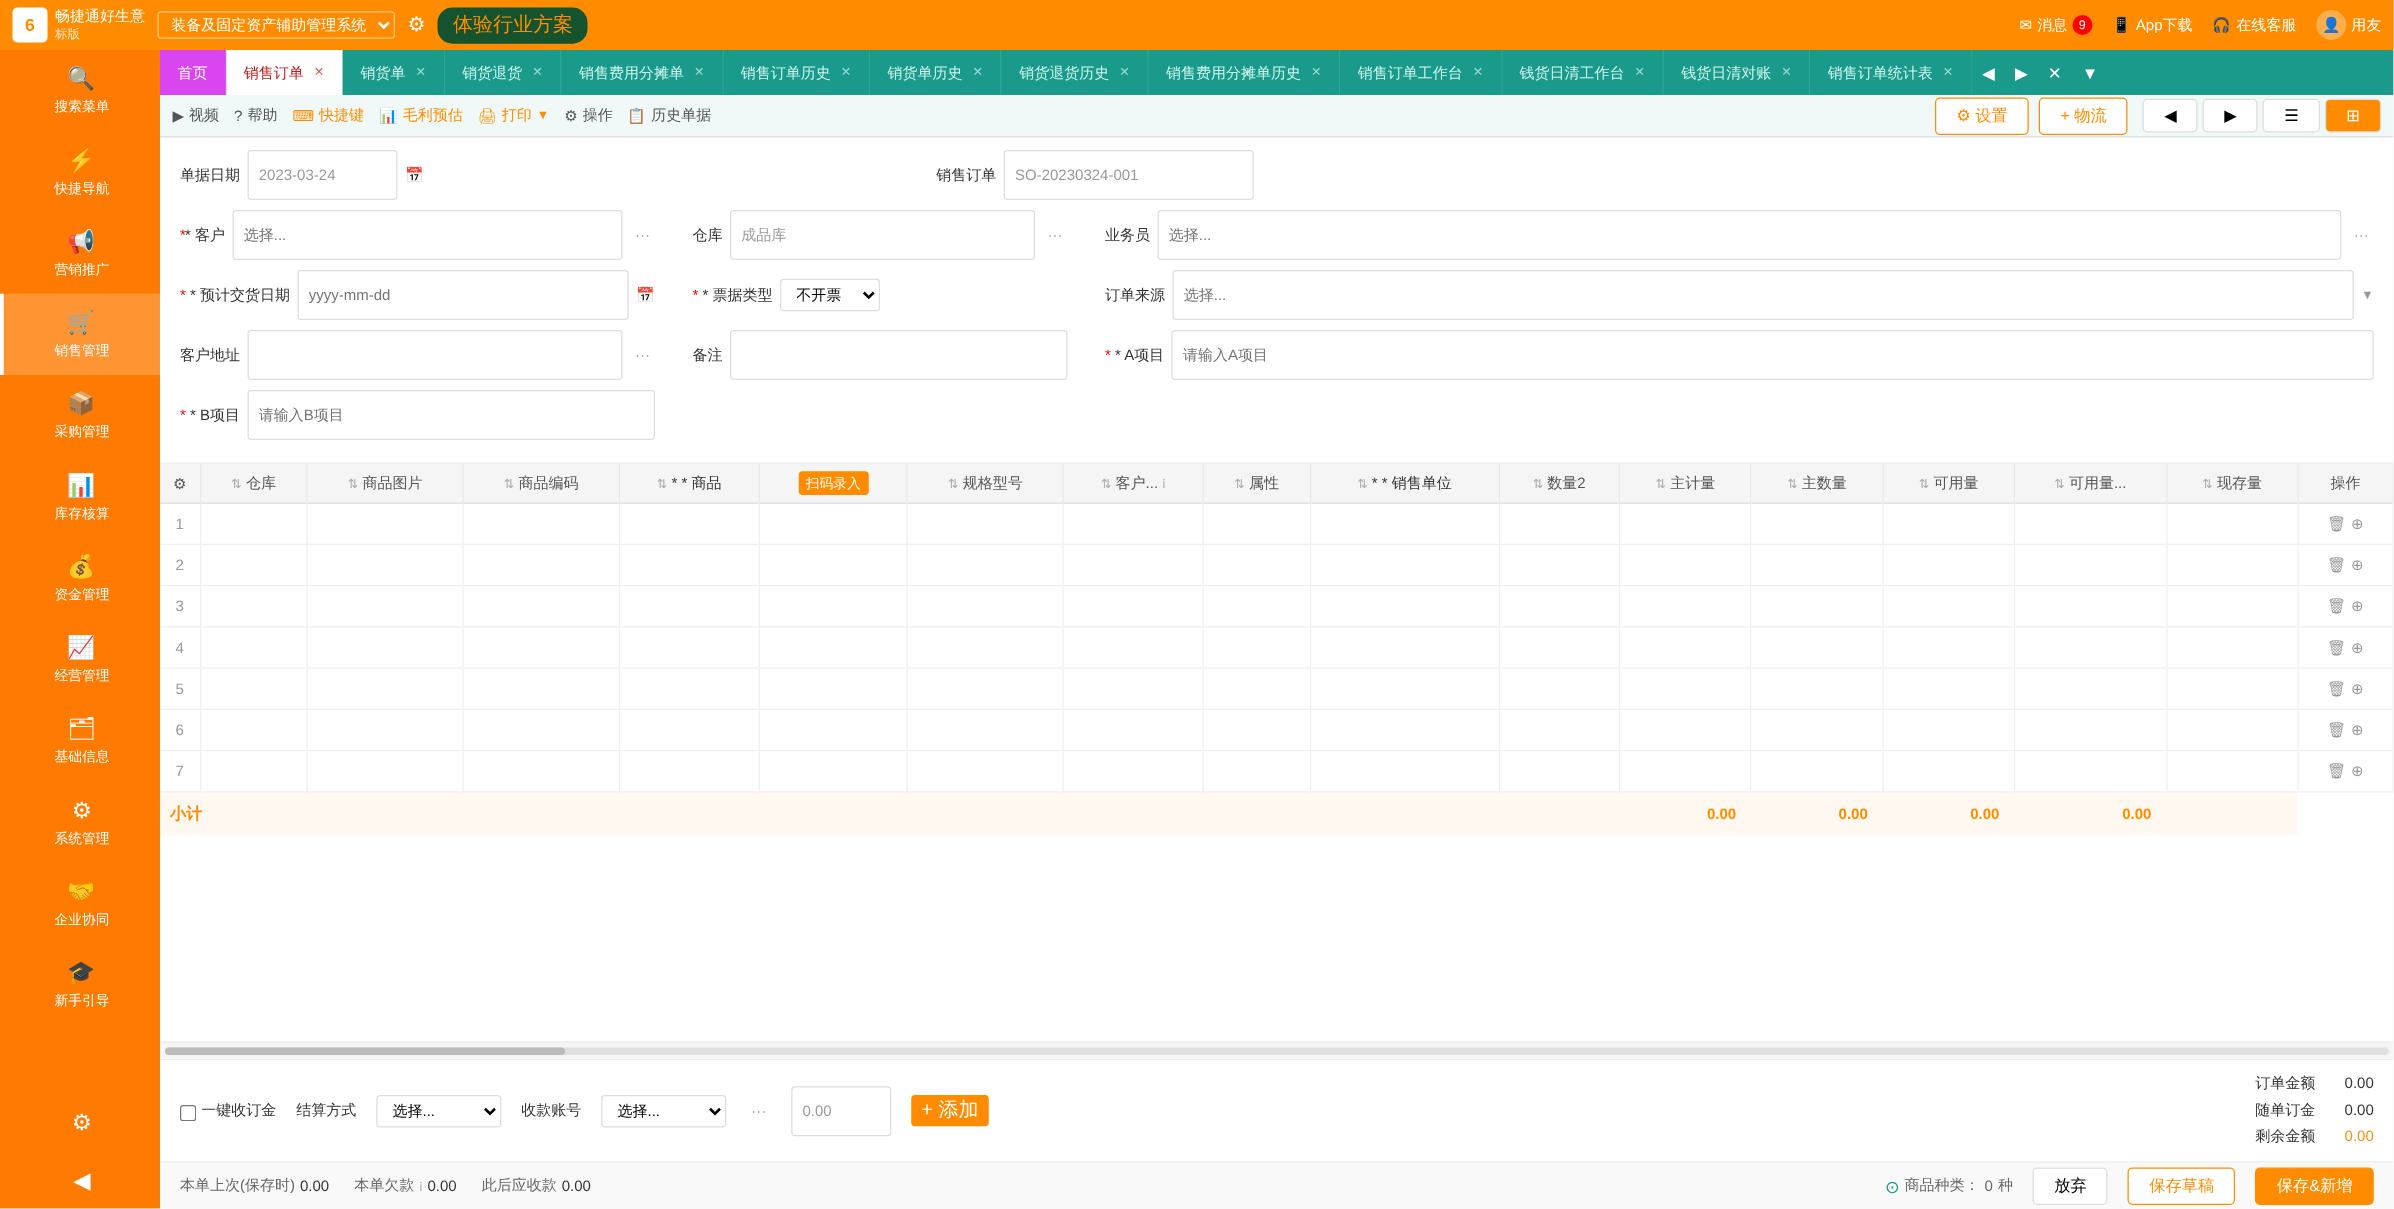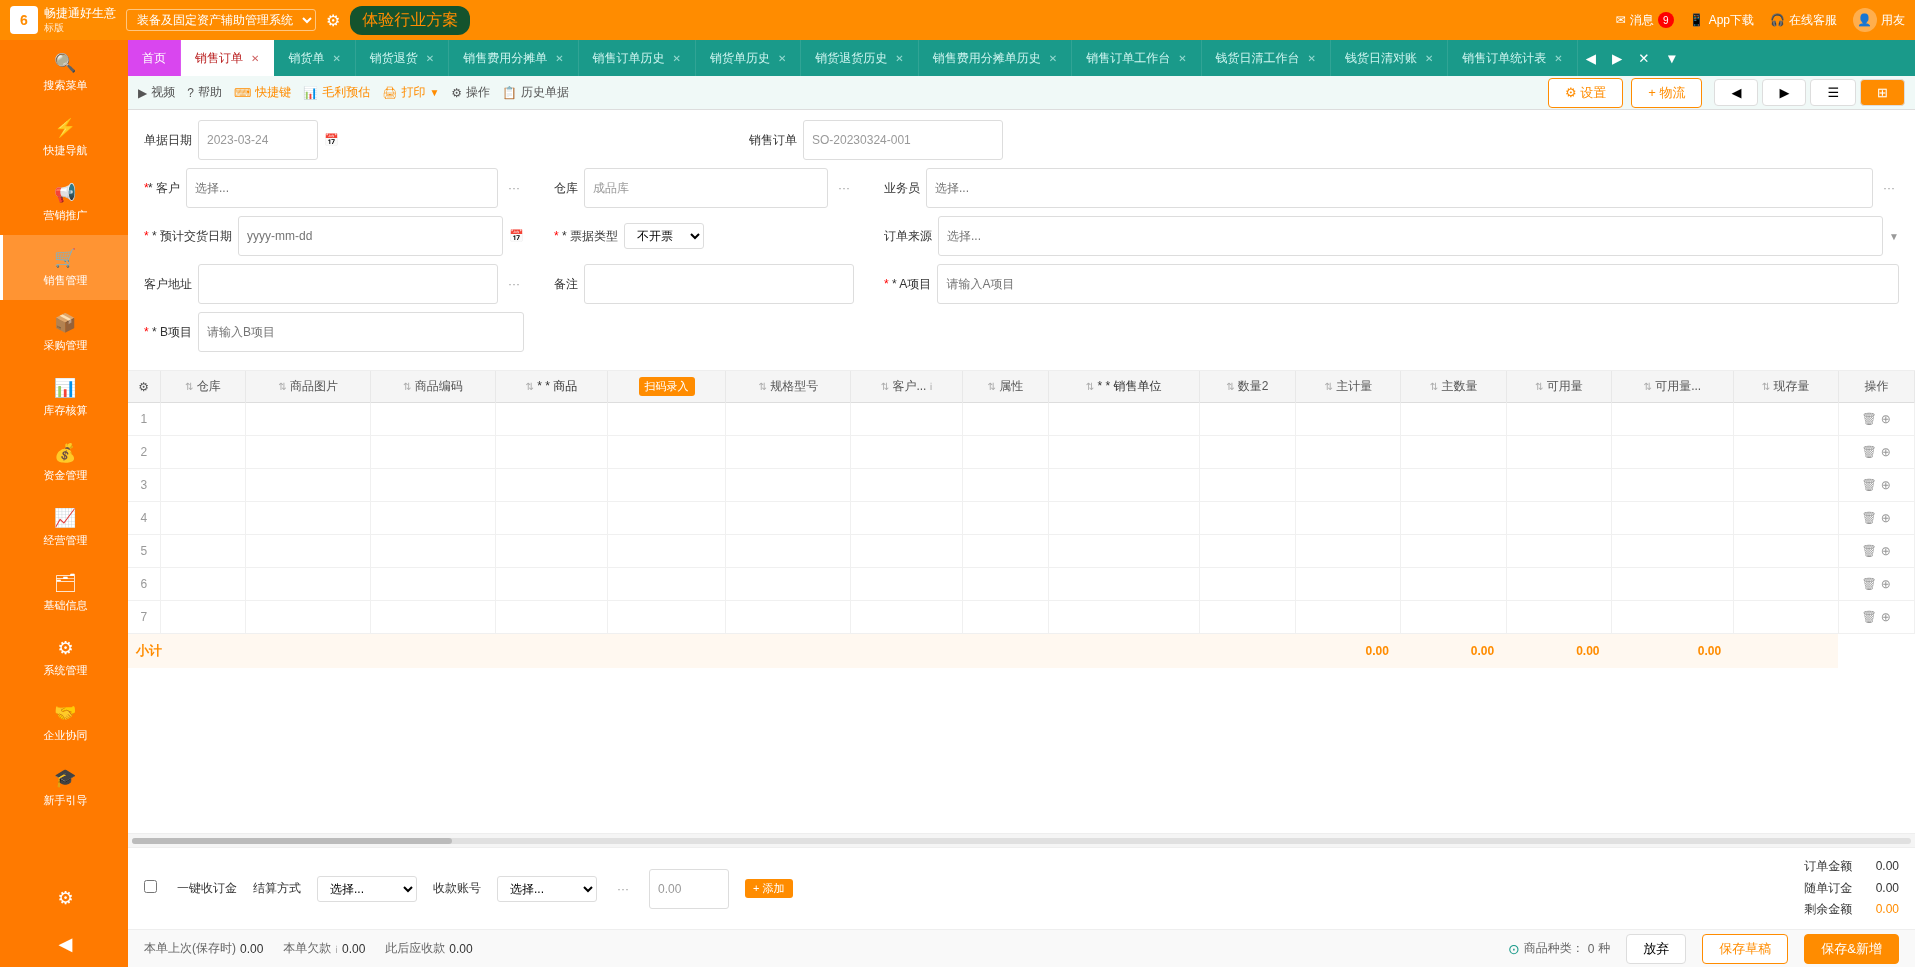--- a/index.html
+++ b/index.html
@@ -61,30 +61,30 @@
     thead tr { background: #f5f5f5; border-bottom: 1px solid #ddd; }
     thead th { padding: 6px 8px; text-align: center; border-right: 1px solid #e8e8e8; color: #555; font-weight: normal; white-space: nowrap; }
     thead th .sort-icon { color: #aaa; font-size: 10px; }
     tbody tr { border-bottom: 1px solid #f0f0f0; }
     tbody td { padding: 5px 8px; text-align: center; border-right: 1px solid #f0f0f0; height: 32px; }
     .row-num { color: #999; width: 30px; }
     tfoot tr { background: #fff8f0; }
     tfoot td { padding: 8px; font-weight: bold; color: #333; }
     .subtotal-label { color: #ff8c00; font-size: 13px; }
     .subtotal-val { color: #ff8c00; text-align: right; padding-right: 12px; }
-    .orange-btn-sm { background: #ff8c00; color: #fff; border: none; border-radius: 3px; padding: 2px 8px; cursor: pointer; font-size: 11px; }
+    .orange-btn-sm { background: #ff8c00; color: #fff; border: none; border-radius: 3px; padding: 2px 8px; cursor: pointer; font-size: 16px; }
 
     
     .scroll-area { height: 14px; background: #f5f5f5; border-top: 1px solid #eee; display: flex; align-items: center; padding: 0 4px; }
     .scroll-track { flex: 1; height: 6px; background: #e0e0e0; border-radius: 3px; }
     .scroll-thumb { width: 320px; height: 6px; background: #bbb; border-radius: 3px; }
 
     
     .bottom-form { padding: 8px 16px; border-top: 1px solid #eee; display: flex; align-items: center; gap: 16px; flex-shrink: 0; background: #fff; }
-    .checkbox-item { display: flex; align-items: flex-start; gap: 20px; cursor: pointer; }
+    .checkbox-item { display: flex; align-items: flex-end; gap: 4px; cursor: pointer; }
 
     
     .status-bar { height: 38px; background: #f9f9f9; border-top: 1px solid #eee; display: flex; align-items: center; padding: 0 16px; gap: 20px; flex-shrink: 0; }
     .status-item { display: flex; align-items: center; gap: 4px; font-size: 12px; color: #666; }
     .status-value { color: #333; }
 
     
     .action-btn { border: 1px solid #ddd; background: #fff; padding: 5px 16px; border-radius: 4px; cursor: pointer; font-size: 13px; }
     .action-btn.primary { background: #ff8c00; color: #fff; border-color: #ff8c00; }
     .action-btn.primary-outline { background: #fff; color: #ff8c00; border-color: #ff8c00; }

